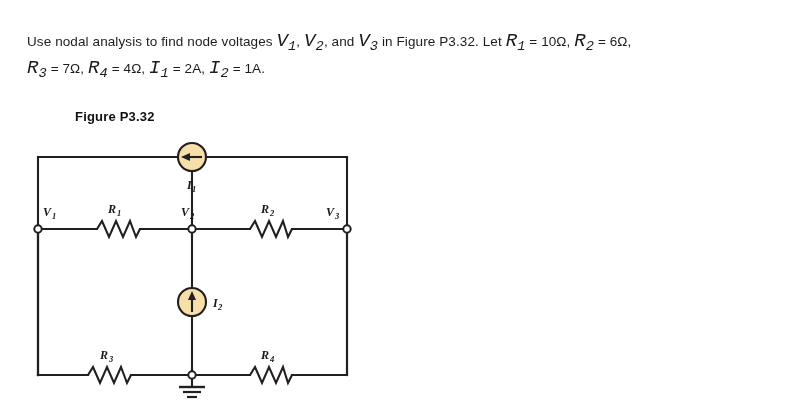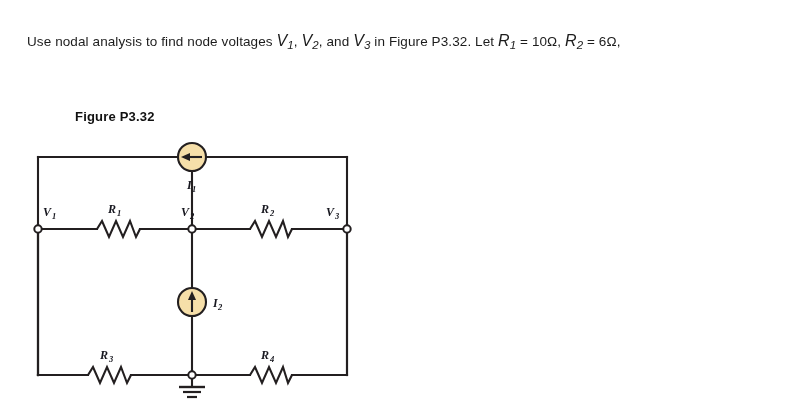--- a/index.html
+++ b/index.html
@@ -22,23 +22,23 @@
     left: 27px;
     top: 28px;
     width: 740px;
     font-size: 13.5px;
     line-height: 26px;
     color: #1c1c1c;
     letter-spacing: 0.1px;
   }
   #problem-statement .ln { display: block; white-space: nowrap; }
   .var {
-    font-family: Liberation Sans, sans-serif;
-    font-style: italic;
-    font-size: 16px;
+    font-family: Liberation Mono, monospace;
+    font-style: italic;
+    font-size: 19px;
   }
   .var sub {
     font-style: italic;
     font-size: 0.72em;
     vertical-align: -0.28em;
     line-height: 0;
   }
 
   
   #figure-caption {
@@ -75,20 +75,21 @@
     font-weight: bold;
     font-size: 8.5px;
     fill: #17171f;
   }
 </style>
 </head>
 <body>
 
 <div id="problem-statement">
   <span class="ln" id="stmt-line-1">Use nodal analysis to find node voltages <span class="var">V<sub>1</sub></span>, <span class="var">V<sub>2</sub></span>, and <span class="var">V<sub>3</sub></span> in Figure P3.32. Let <span class="var">R<sub>1</sub></span> = 10Ω, <span class="var">R<sub>2</sub></span> = 6Ω,</span>
+  <span class="ln" id="stmt-line-2"><span class="var">R<sub>3</sub></span> = 7Ω, <span class="var">R<sub>4</sub></span> = 4Ω, <span class="var">I<sub>1</sub></span> = 2A, <span class="var">I<sub>2</sub></span> = 1A.</span>
 </div>
 
 <div id="figure-caption">Figure P3.32</div>
 
 <div id="circuit-figure">
   <svg id="circuit-svg" width="400" height="270" viewBox="0 0 400 270" xmlns="http://www.w3.org/2000/svg">
 
     <g stroke="#231f20" stroke-width="2.1" fill="none" stroke-linecap="square">
 
       <path d="M 38 19 L 178 19"></path>

